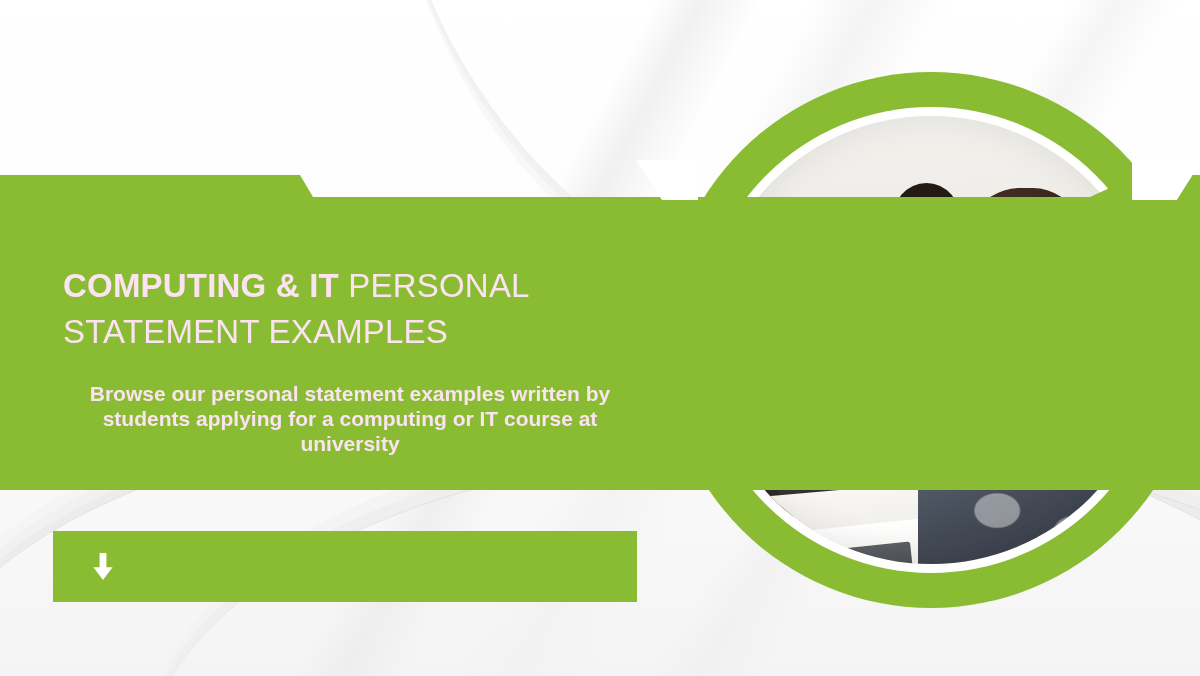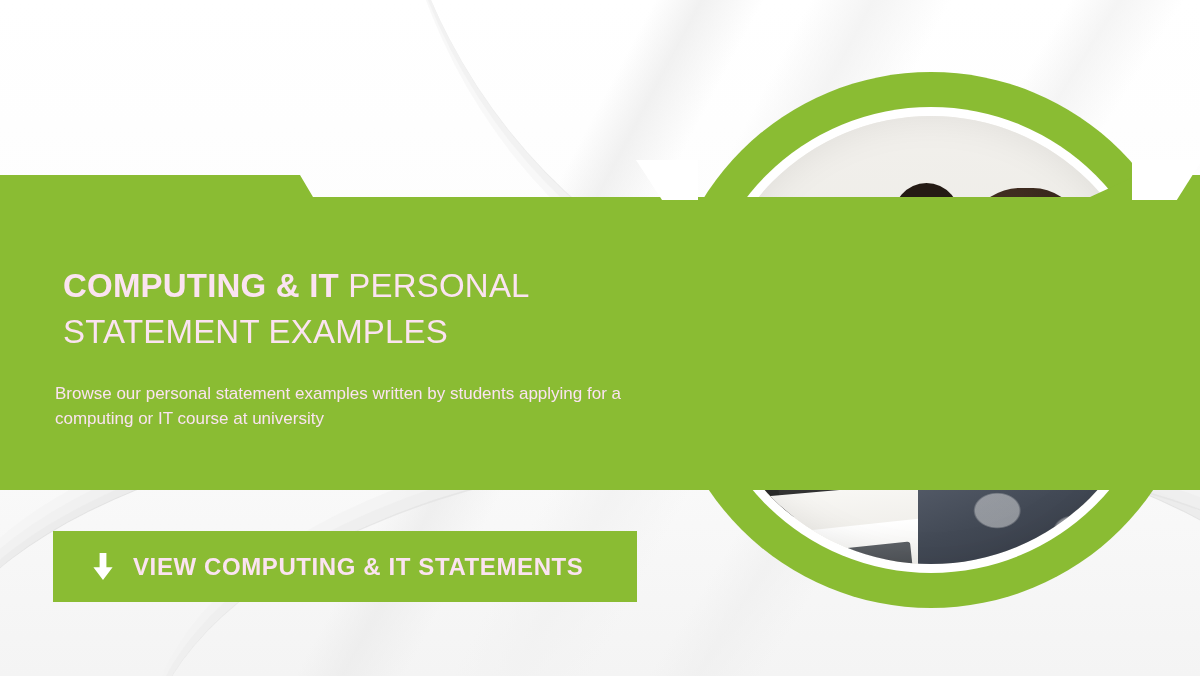--- a/index.html
+++ b/index.html
@@ -440,25 +440,26 @@
     line-height: 46px;
     letter-spacing: 0.2px;
     color: #fbe3f1;
     font-weight: 400;
   }
   .headline .hl-strong {
     font-weight: 700;
   }
   .subhead {
     margin: 26px 0 0 0;
-    font-size: 17px;
+    font-size: 21px;
     line-height: 25px;
-    font-weight: 400;
+    font-weight: 700;
     color: #fbe3f1;
     max-width: 590px;
+    text-align: center;
   }
 
   
   .cta {
     position: absolute;
     left: 53px;
     top: 531px;
     width: 584px;
     height: 71px;
     background: var(--green, #8abc33);
@@ -562,16 +563,15 @@
 
   <div class="content">
     <h1 class="headline"><span class="hl-strong">COMPUTING &amp; IT</span><span> PERSONAL STATEMENT EXAMPLES</span></h1>
     <p class="subhead">Browse our personal statement examples written by students applying for a computing or IT course at university</p>
   </div>
 
   <button class="cta">
     <svg class="cta-arrow" viewBox="0 0 24 28" aria-hidden="true">
       <path d="M8.6 0 H15.4 V14.2 H21.6 L12 27 L2.4 14.2 H8.6 Z" fill="#ffffff"></path>
     </svg>
-    <span class="cta-label">VIEW COMPUTING &amp; IT STATEMENTS</span>
   </button>
 
 </div>
 
 </body></html>

